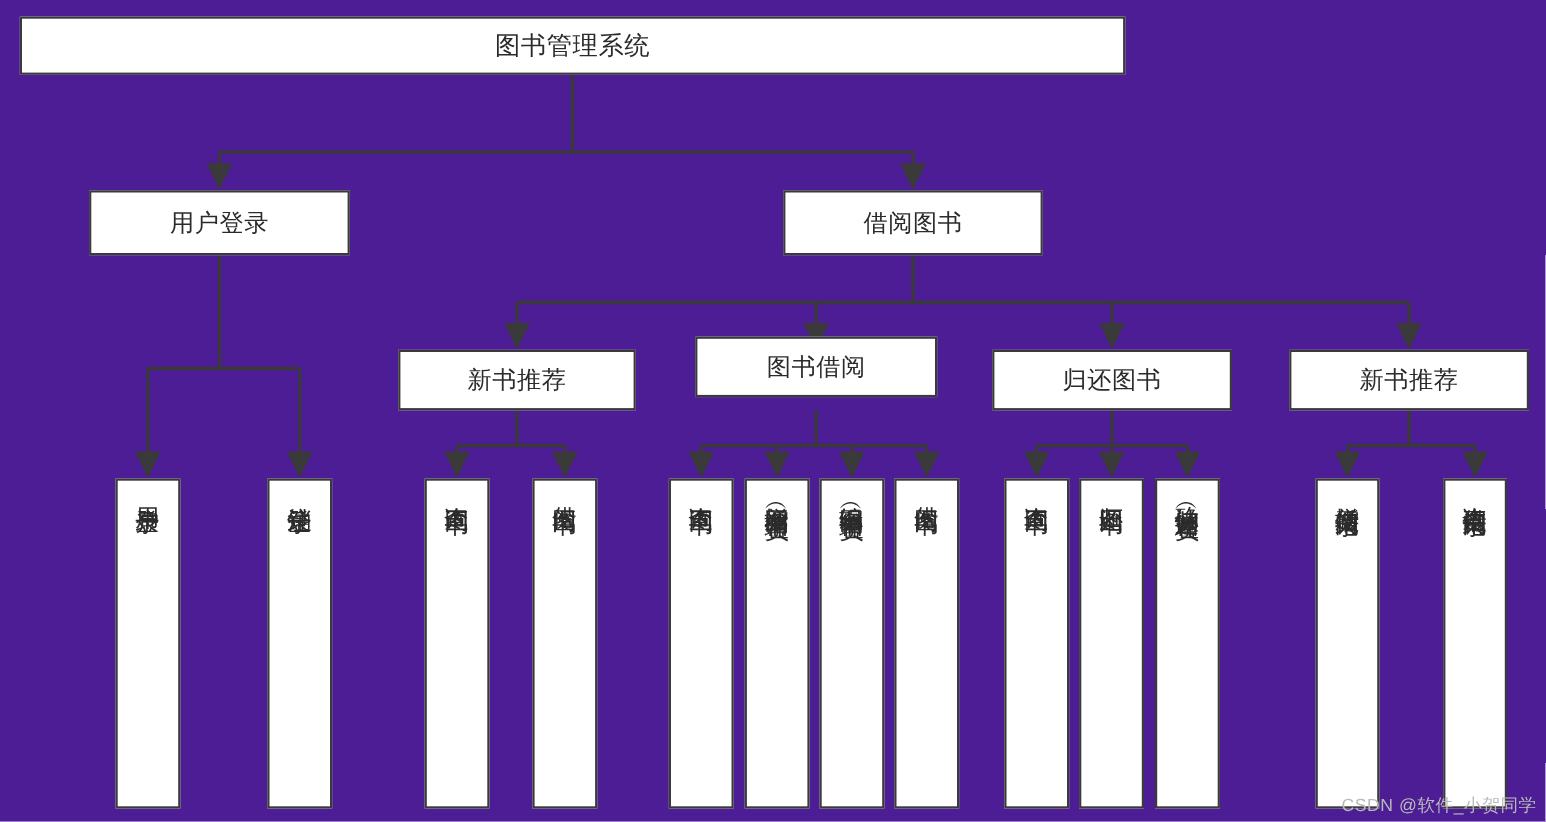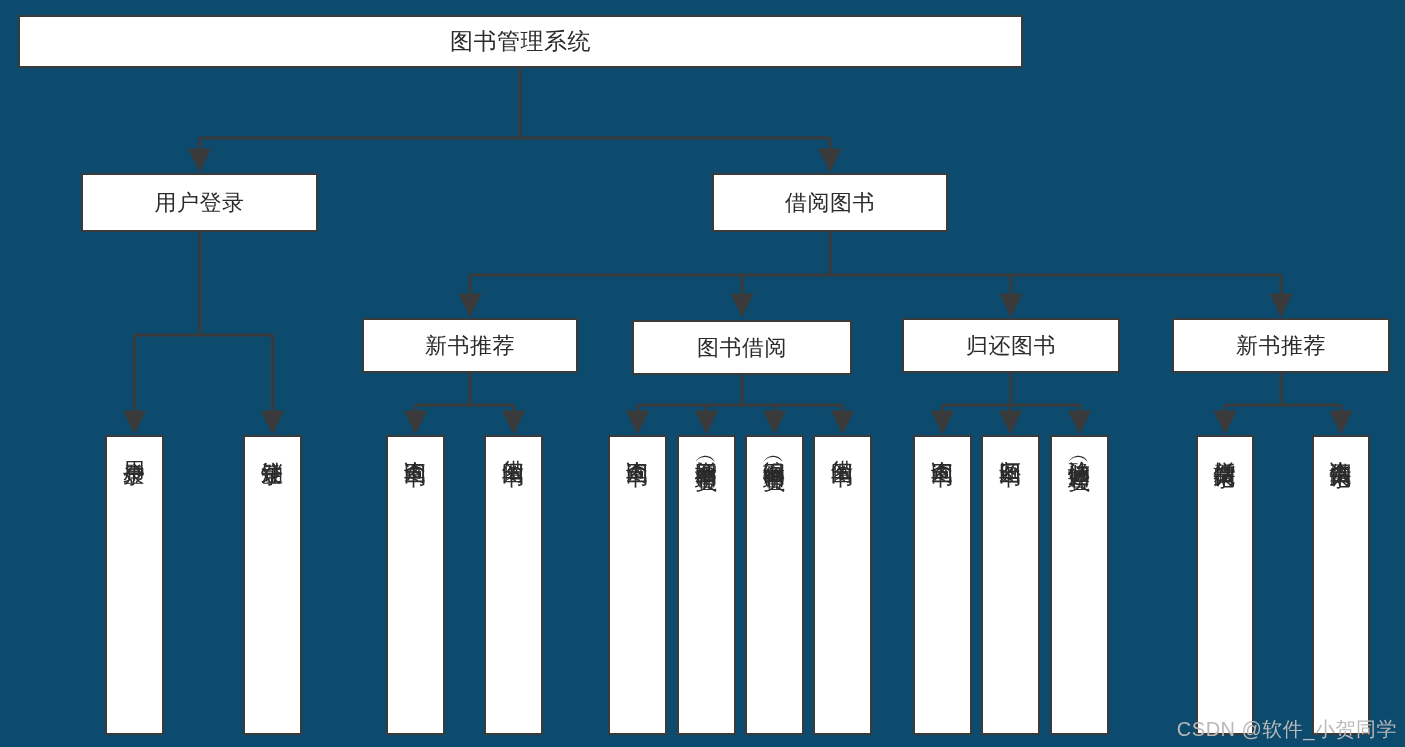--- a/index.html
+++ b/index.html
@@ -7,21 +7,21 @@
     padding: 0;
     background: #ffffff;
   }
   body {
     font-family: "Liberation Sans", "DejaVu Sans", sans-serif;
   }
   #canvas {
     position: relative;
     width: 1405px;
     height: 747px;
-    background: #0c4a6e;
+    background: #4c1d95;
     overflow: hidden;
   }
   #edges {
     position: absolute;
     left: 0;
     top: 0;
     width: 1405px;
     height: 747px;
     pointer-events: none;
   }
@@ -57,21 +57,21 @@
     line-height: 1.05;
     letter-spacing: 1.5px;
   }
   .node.root .node-label {
     font-size: 23px;
   }
   #watermark {
     position: absolute;
     right: 8px;
     bottom: 4px;
-    font-size: 20px;
+    font-size: 16px;
     color: #b9b9b9;
     letter-spacing: 0.5px;
     user-select: none;
   }
 </style>
 </head>
 <body>
 
 <div id="canvas">
   <svg id="edges" viewBox="0 0 1405 747" xmlns="http://www.w3.org/2000/svg">
@@ -122,21 +122,21 @@
       </div>
       <div class="node horiz" style="left: 81px; top: 173px; width: 237px; height: 59px;">
         <span class="node-label">用户登录</span>
       </div>
       <div class="node horiz" style="left: 712px; top: 173px; width: 236px; height: 59px;">
         <span class="node-label">借阅图书</span>
       </div>
       <div class="node horiz" style="left: 362px; top: 318px; width: 216px; height: 55px;">
         <span class="node-label">新书推荐</span>
       </div>
-      <div class="node horiz" style="left: 632px; top: 320px; width: 220px; height: 55px;">
+      <div class="node horiz" style="left: 632px; top: 306px; width: 220px; height: 55px;">
         <span class="node-label">图书借阅</span>
       </div>
       <div class="node horiz" style="left: 902px; top: 318px; width: 218px; height: 55px;">
         <span class="node-label">归还图书</span>
       </div>
       <div class="node horiz" style="left: 1172px; top: 318px; width: 218px; height: 55px;">
         <span class="node-label">新书推荐</span>
       </div>
       <div class="node vert" style="left: 105px; top: 435px; width: 59px; height: 300px;">
         <span class="node-label">用户登录</span>

